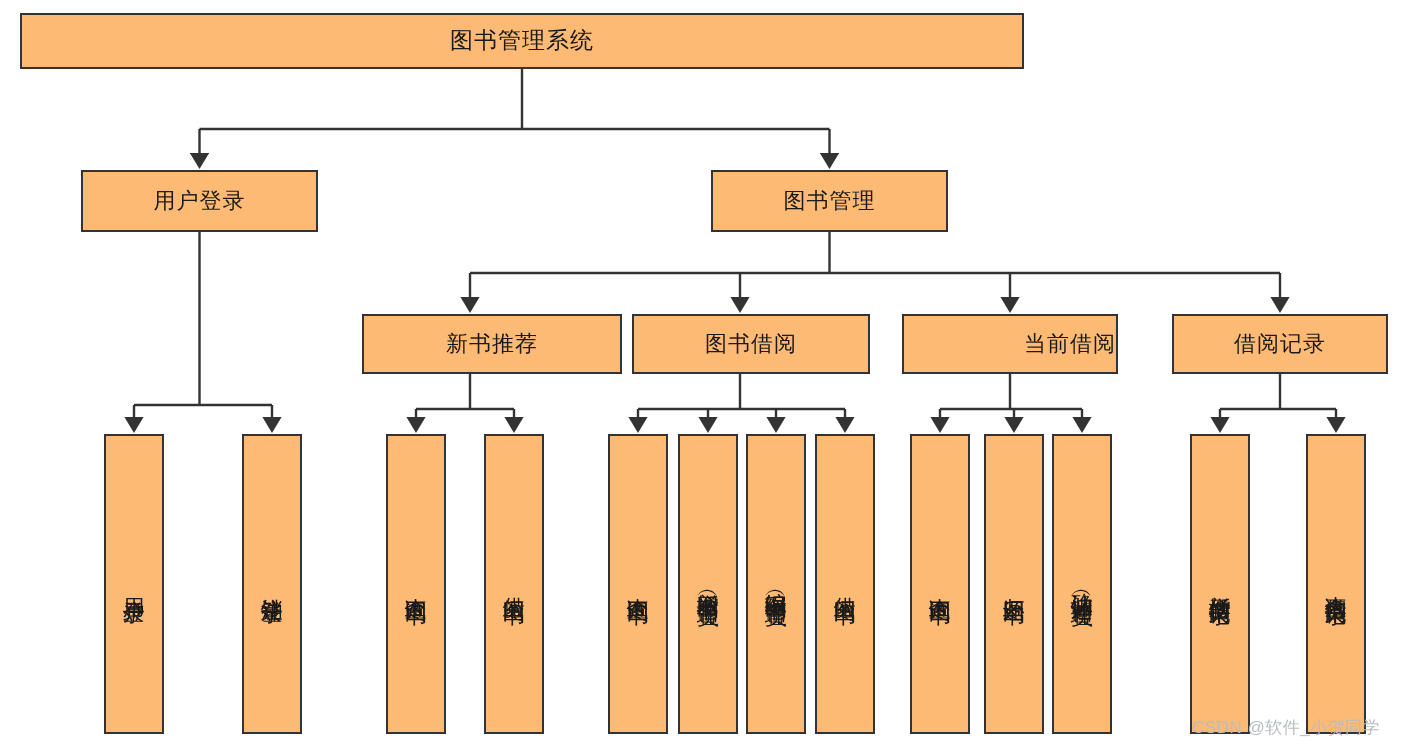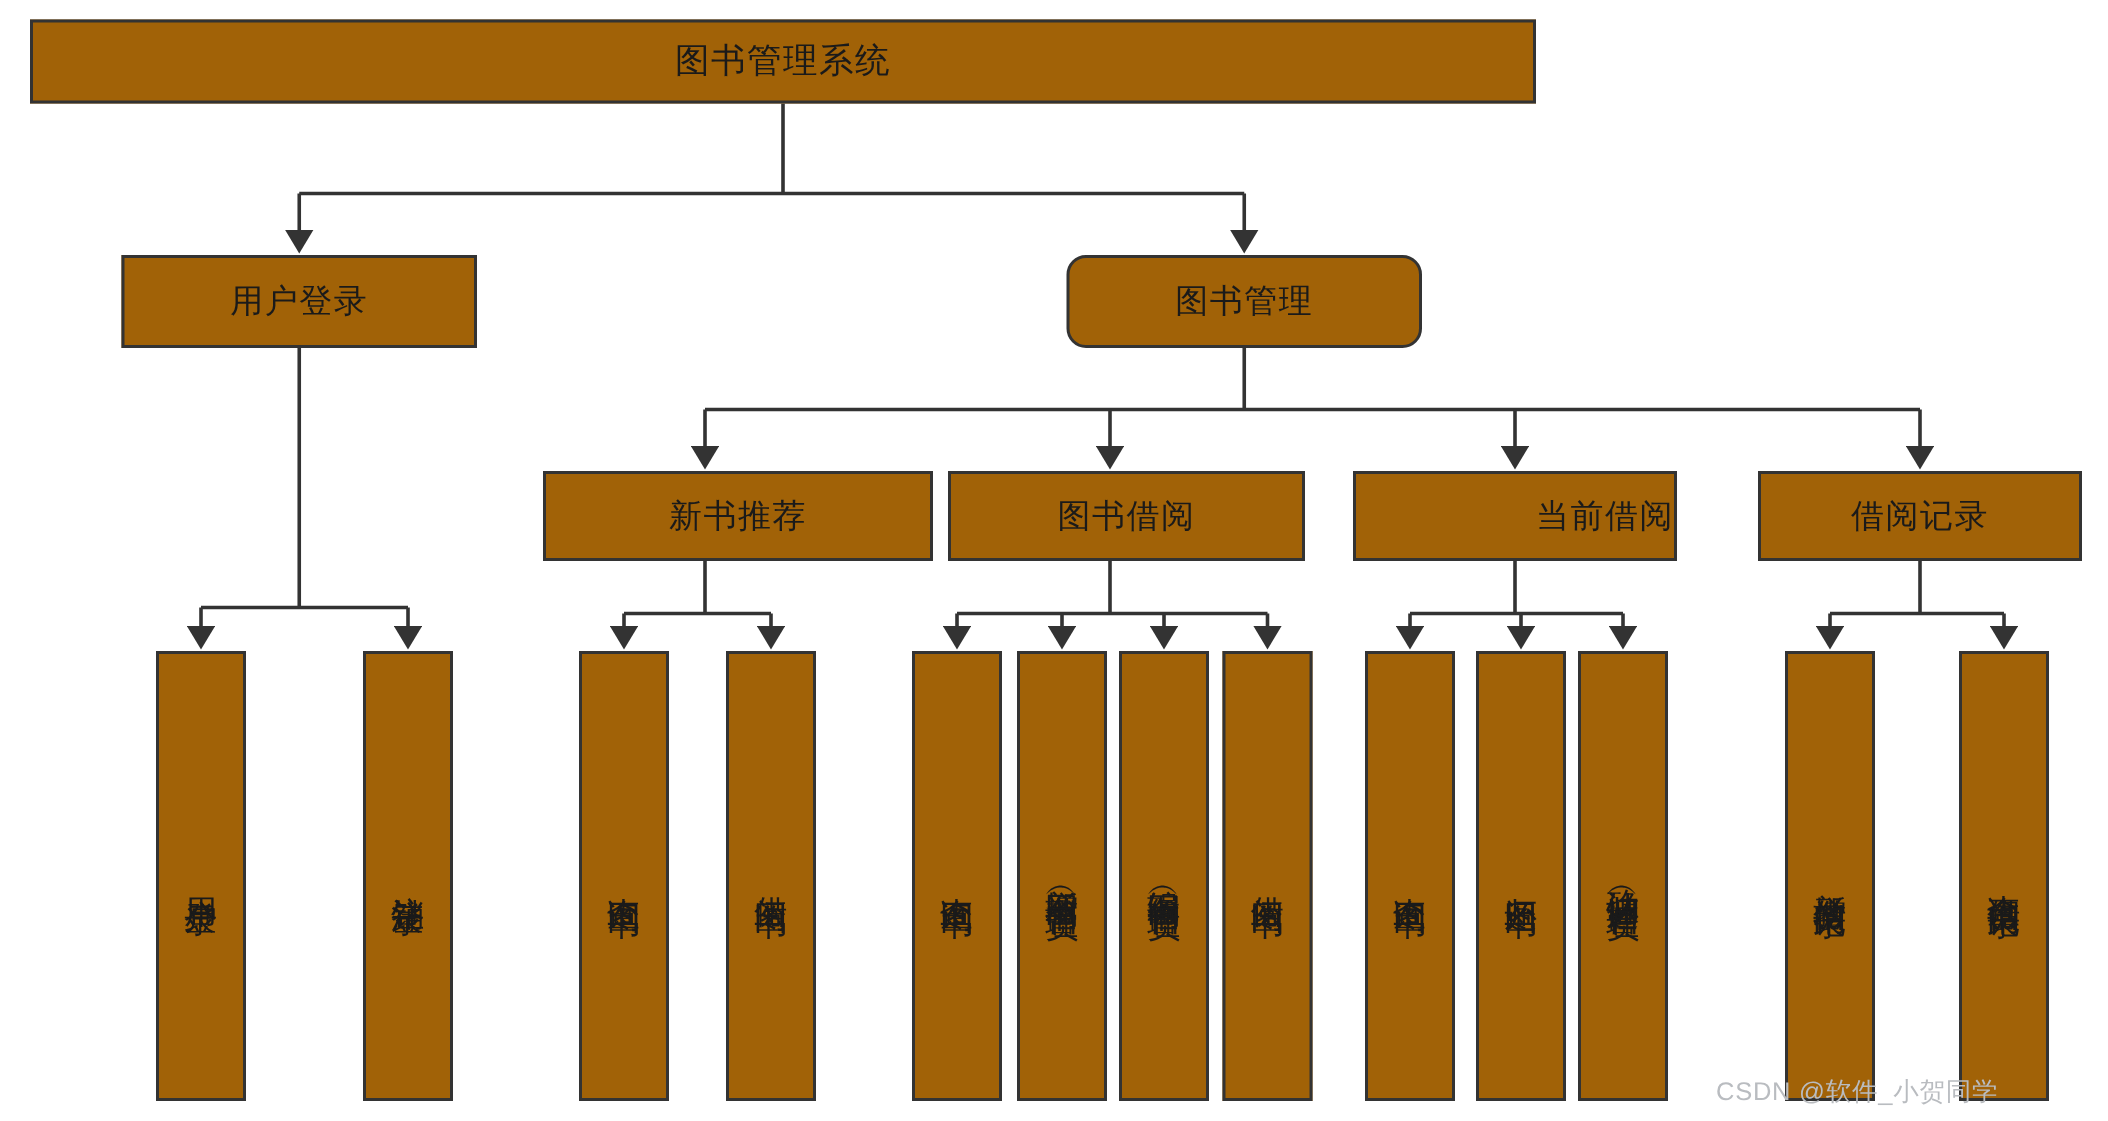--- a/index.html
+++ b/index.html
@@ -22,21 +22,21 @@
     left: 0;
     top: 0;
     width: 1405px;
     height: 747px;
     pointer-events: none;
   }
   .node {
     position: absolute;
     box-sizing: border-box;
     border: 2px solid #333333;
-    background: #a16207;
+    background: #fdba74;
     display: flex;
     align-items: center;
     justify-content: center;
     color: #1a1a1a;
   }
   .node.horizontal {
     font-size: 22px;
     letter-spacing: 1px;
     line-height: 1.2;
   }
@@ -107,21 +107,21 @@
       </g>
   </svg>
 
   <div id="nodes">
       <div class="node horizontal root" style="left: 20px; top: 13px; width: 1004px; height: 56px;">
         <span>图书管理系统</span>
       </div>
       <div class="node horizontal" style="left: 81px; top: 170px; width: 237px; height: 62px;">
         <span>用户登录</span>
       </div>
-      <div class="node horizontal" style="left: 711px; top: 170px; width: 237px; height: 62px; border-radius: 13px;">
+      <div class="node horizontal" style="left: 711px; top: 170px; width: 237px; height: 62px;">
         <span>图书管理</span>
       </div>
       <div class="node horizontal" style="left: 362px; top: 314px; width: 260px; height: 60px;">
         <span>新书推荐</span>
       </div>
       <div class="node horizontal" style="left: 632px; top: 314px; width: 238px; height: 60px;">
         <span>图书借阅</span>
       </div>
       <div class="node horizontal" style="left: 902px; top: 314px; width: 216px; height: 60px; justify-content: flex-end;">
         <span>当前借阅</span>
@@ -163,15 +163,15 @@
         <span>确认归还（管理员）</span>
       </div>
       <div class="node vertical" style="left: 1190px; top: 434px; width: 60px; height: 300px;">
         <span>新增借阅记录</span>
       </div>
       <div class="node vertical" style="left: 1306px; top: 434px; width: 60px; height: 300px;">
         <span>查询借阅记录</span>
       </div>
     </div>
 
-  <div class="watermark" style="left: 1144px; top: 716px; color: rgb(185, 188, 192);">CSDN @软件_小贺同学</div>
+  <div class="watermark" style="left: 1192px; top: 716px; color: rgb(185, 188, 192);">CSDN @软件_小贺同学</div>
 
 </div>
 
 </body></html>

